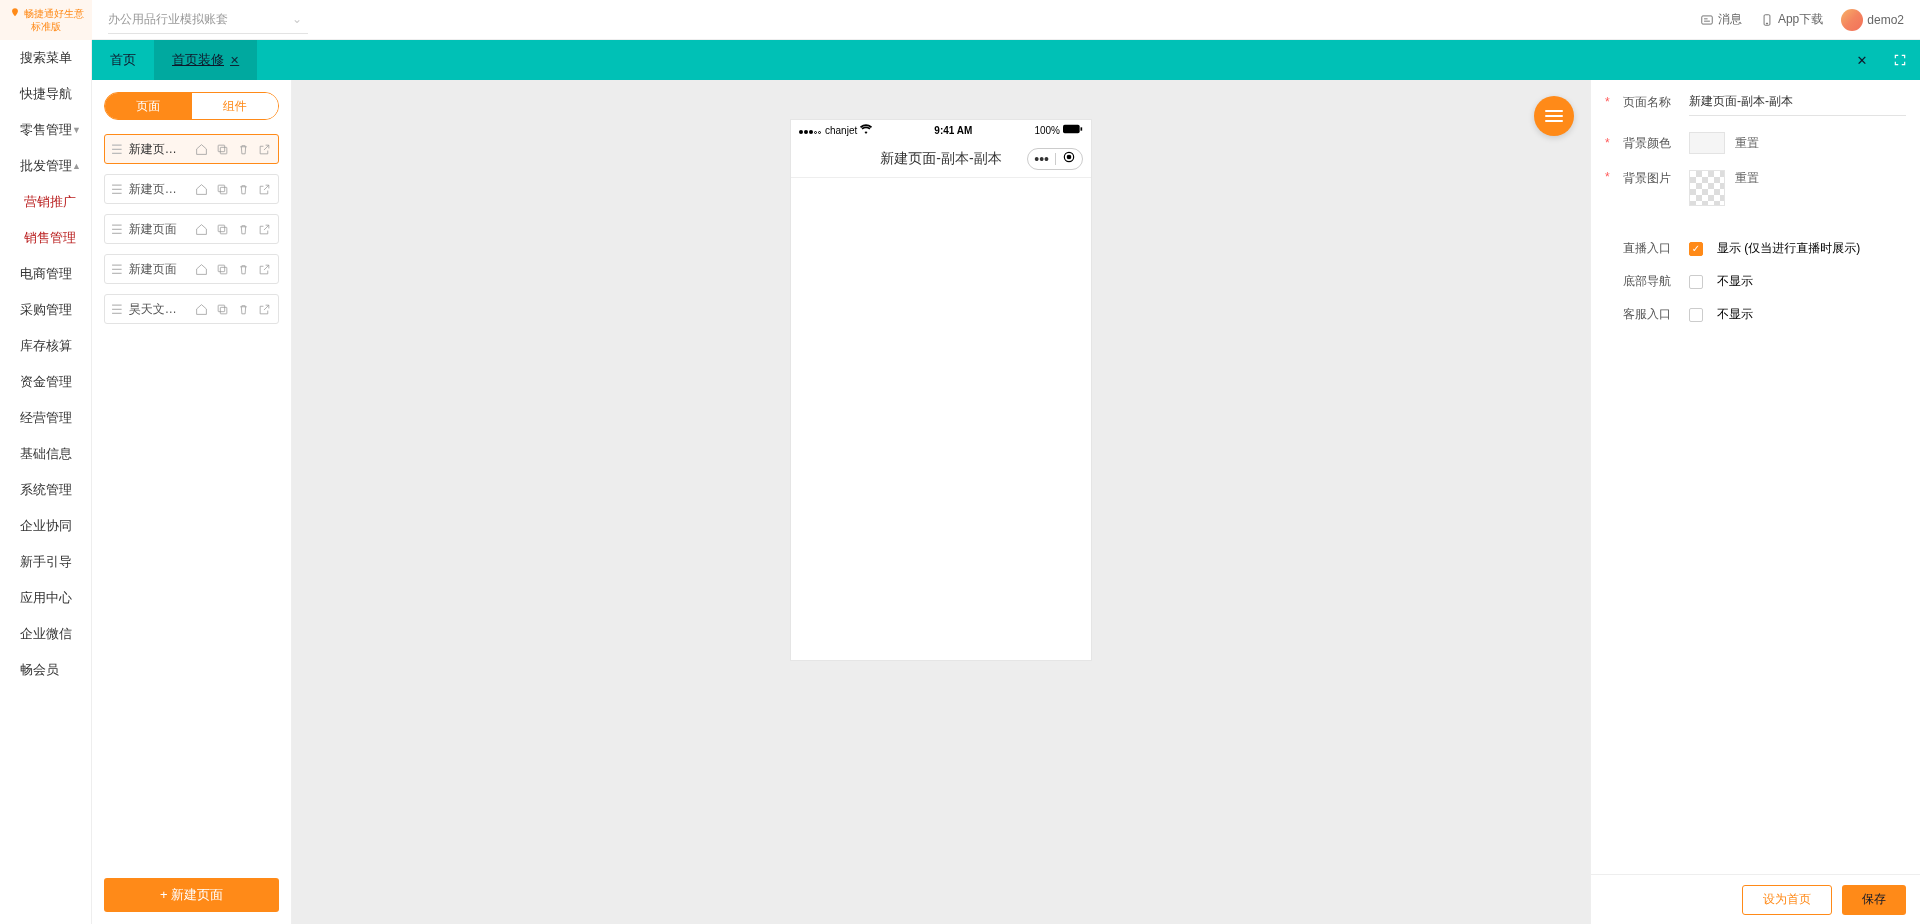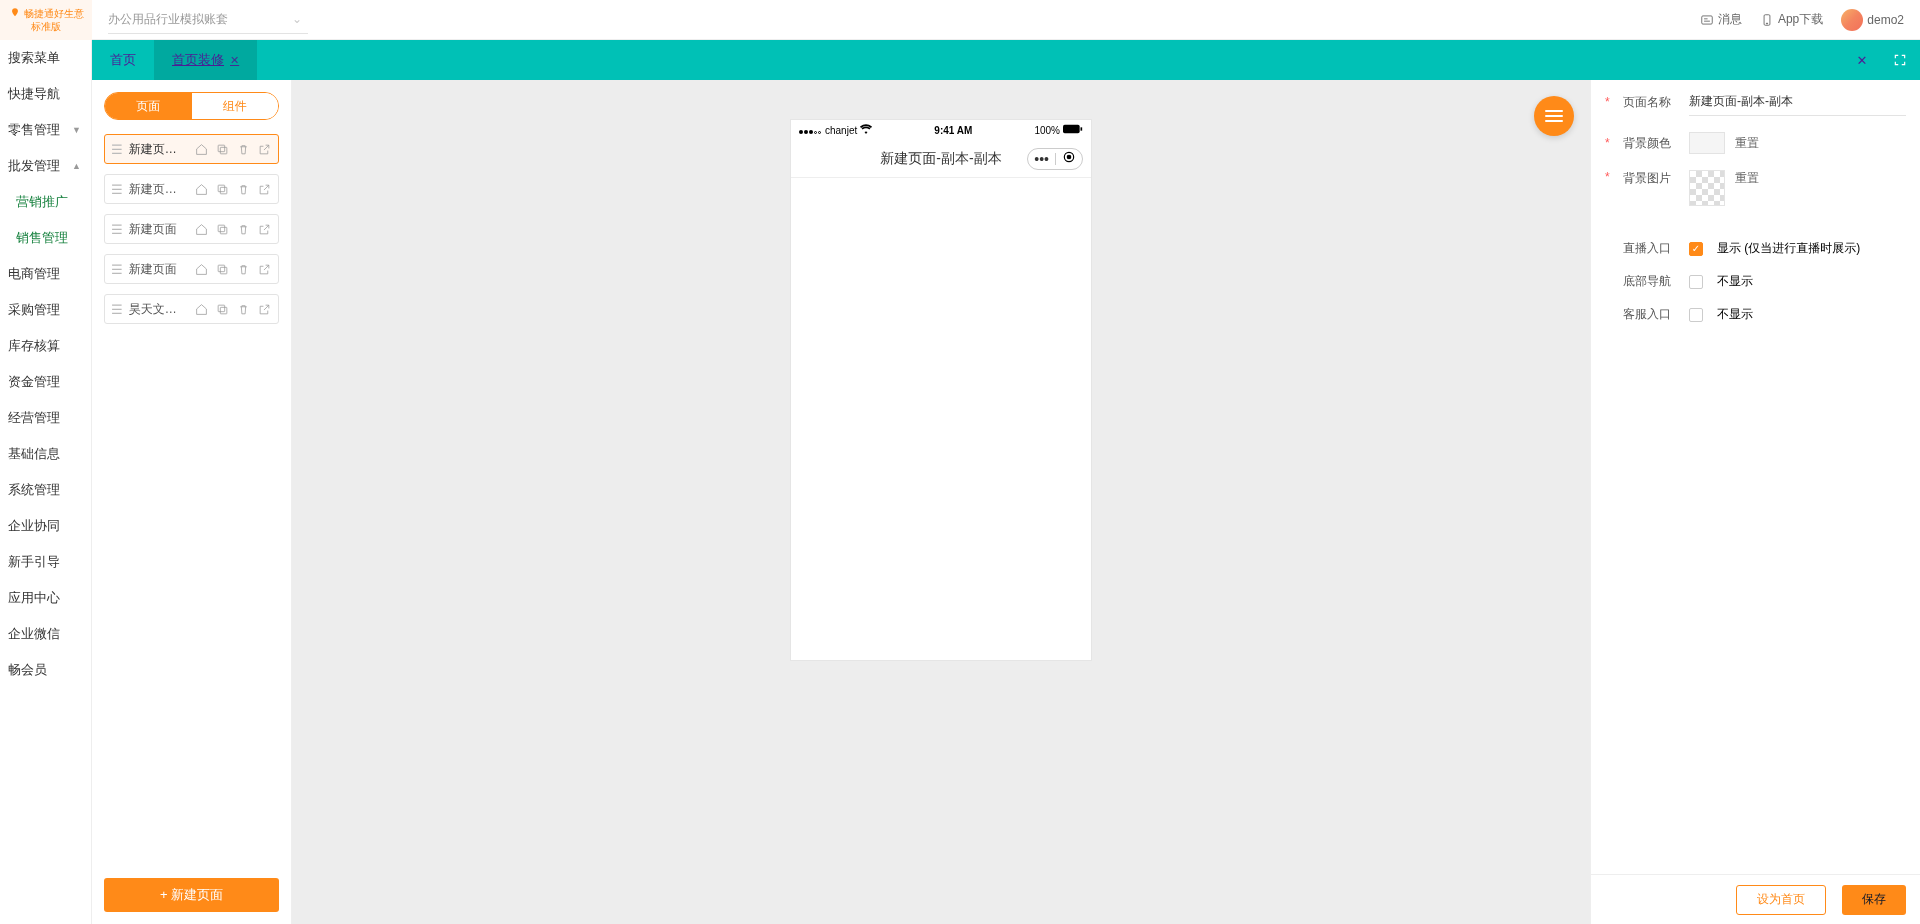--- a/index.html
+++ b/index.html
@@ -10,26 +10,26 @@
 .logo-blk svg{width:14px;height:14px;}
 .logo-row{display:flex;align-items:center;gap:2px;}
 .acctbox{margin-left:16px;width:200px;height:28px;border-bottom:1px solid #e3e3e3;display:flex;align-items:center;justify-content:space-between;color:#999;padding-right:6px;}
 .topbar-right{margin-left:auto;display:flex;align-items:center;gap:18px;padding-right:16px;}
 .tb-item{display:flex;align-items:center;gap:4px;cursor:pointer;}
 .tb-item svg{width:14px;height:14px;stroke:#666;fill:none;stroke-width:1.5;}
 .avatar{width:22px;height:22px;border-radius:50%;background:linear-gradient(135deg,#f7b267,#f4845f,#f27059);}
 
 .shell{display:flex;height:calc(100% - 40px);}
 .sidebar{width:92px;background:#fff;border-right:1px solid #eee;overflow:auto;font-size:13px;}
-.sidebar .s-item{height:36px;display:flex;align-items:center;padding-left:8px;color:#333;cursor:pointer;justify-content:space-between;padding-right:10px;}
-.sidebar .s-item.sub{padding-left:16px;color:#15803d;}
+.sidebar .s-item{height:36px;display:flex;align-items:center;padding-left:20px;color:#333;cursor:pointer;justify-content:space-between;padding-right:10px;}
+.sidebar .s-item.sub{padding-left:24px;color:#b91c1c;}
 .sidebar .s-item .caret{font-size:9px;color:#999;}
 
 .main{flex:1;display:flex;flex-direction:column;min-width:0;}
-.tabsbar{height:40px;background:#00c1b6;display:flex;align-items:center;color:#4c1d95;font-size:13px;position:relative;}
+.tabsbar{height:40px;background:#00c1b6;display:flex;align-items:center;color:#0f172a;font-size:13px;position:relative;}
 .tab{height:40px;display:flex;align-items:center;padding:0 18px;cursor:pointer;gap:6px;}
 .tab.active{background:#00a99f;text-decoration:underline;}
 .tab .x{font-size:11px;opacity:.9;cursor:pointer;}
 .tabsbar .rt{margin-left:auto;display:flex;align-items:center;gap:10px;padding-right:6px;}
 .tabsbar .rt span{width:28px;height:28px;display:flex;align-items:center;justify-content:center;cursor:pointer;}
 .workspace{flex:1;display:flex;min-height:0;}
 
 .pagepanel{width:200px;background:#fff;border-right:1px solid #eee;display:flex;flex-direction:column;padding:12px;}
 .seg{display:flex;border:1px solid #ff8a18;border-radius:14px;overflow:hidden;font-size:12px;height:28px;}
 .seg div{flex:1;display:flex;align-items:center;justify-content:center;cursor:pointer;}
@@ -64,21 +64,21 @@
 .settings .hd .vid{display:flex;align-items:center;gap:3px;color:#888;cursor:pointer;}
 .frow{display:flex;align-items:center;padding:8px 14px;gap:10px;}
 .frow .req{color:#ff5b5b;width:8px;}
 .frow .lbl{width:56px;color:#555;}
 .inp{flex:1;height:28px;border:none;border-bottom:1px solid #e3e3e3;font-size:12px;color:#333;outline:none;}
 .swatch{width:36px;height:22px;background:#f5f5f5;border:1px solid #e3e3e3;}
 .checker{width:36px;height:36px;background-image:linear-gradient(45deg,#ddd 25%,transparent 25%),linear-gradient(-45deg,#ddd 25%,transparent 25%),linear-gradient(45deg,transparent 75%,#ddd 75%),linear-gradient(-45deg,transparent 75%,#ddd 75%);background-size:12px 12px;background-position:0 0,0 6px,6px -6px,-6px 0;border:1px solid #e3e3e3;}
 .lnk{color:#666;cursor:pointer;}
 .cb{width:14px;height:14px;border:1px solid #ccc;border-radius:2px;display:inline-flex;align-items:center;justify-content:center;cursor:pointer;margin-right:4px;}
 .cb.on{background:#ff8a18;border-color:#ff8a18;color:#fff;font-size:10px;}
-.foot{margin-top:auto;height:50px;border-top:1px solid #eee;display:flex;align-items:center;justify-content:flex-end;gap:16px;padding-right:14px;}
+.foot{margin-top:auto;height:50px;border-top:1px solid #eee;display:flex;align-items:center;justify-content:flex-end;gap:10px;padding-right:14px;}
 .btn{height:30px;padding:0 20px;border-radius:3px;display:flex;align-items:center;cursor:pointer;font-size:12px;}
 .btn.ghost{border:1px solid #ff8a18;color:#ff8a18;background:#fff;}
 .btn.pri{background:#ff8a18;color:#0f172a;}
 .spacer{height:18px;}
 </style>
 </head>
 <body>
 
 <div class="topbar">
   <div class="logo-blk">

